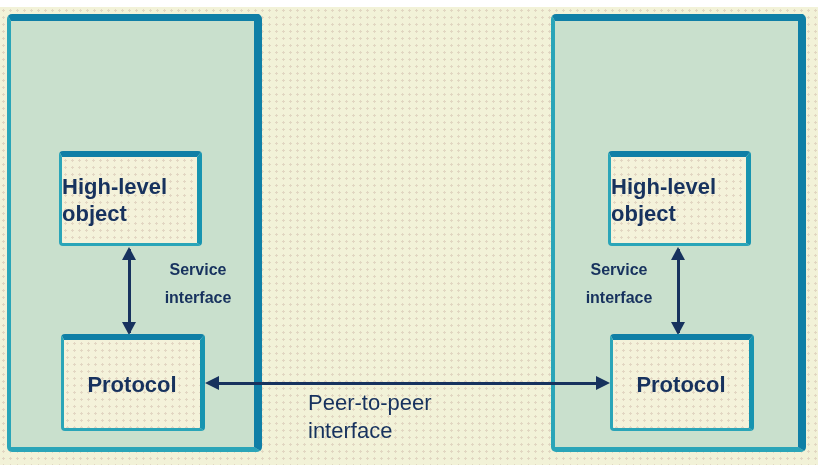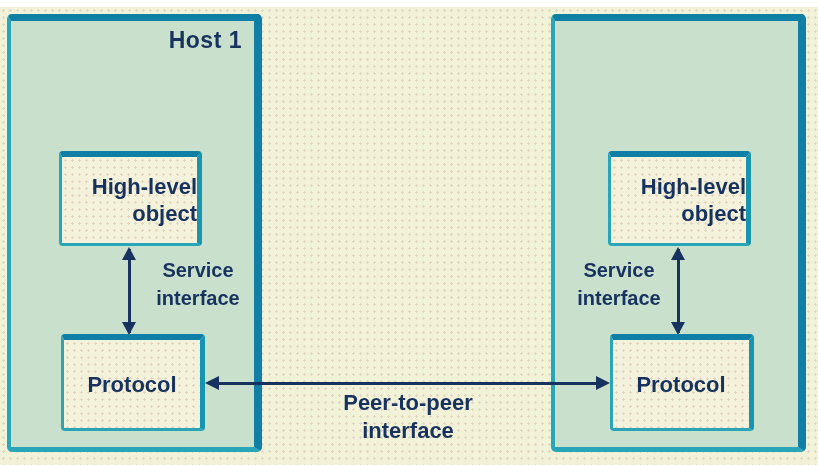--- a/index.html
+++ b/index.html
@@ -36,21 +36,21 @@
   .node {
     position:absolute;
     background-color:#f4f2da;
     background-image: radial-gradient(rgba(185,150,140,0.30) 1px, transparent 1.4px);
     background-size:7px 7px;
     border-style:solid;
     border-color:#0f7fa6 #1794b0 #2aa5b8 #2aa5b8;
     border-width:6px 5px 3px 3px;
     border-radius:4px;
     display:flex; align-items:center; justify-content:center;
-    text-align:right;
+    text-align:left;
     font-size:22px; font-weight:bold; color:#17325e; line-height:27px;
   }
   .host-1 .high-box  { left:48px; top:130px; width:143px; height:95px; }
   .host-1 .proto-box { left:50px; top:313px; width:144px; height:97px; }
   .host-2 .high-box  { left:53px; top:130px; width:143px; height:95px; }
   .host-2 .proto-box { left:55px; top:313px; width:144px; height:97px; }
 
   
   .varrow {
     position:absolute; top:228px; width:3px; height:84px; background:#17325e;
@@ -59,48 +59,47 @@
   .host-2 .varrow { left:122px; }
   .ah-up, .ah-down {
     position:absolute; left:-6px; width:0; height:0;
     border-left:7px solid transparent; border-right:7px solid transparent;
   }
   .ah-up   { top:-2px;    border-bottom:13px solid #17325e; }
   .ah-down { bottom:-2px; border-top:13px solid #17325e; }
 
   .svc-label {
     position:absolute; text-align:center;
-    font-size:20px; font-weight:bold; color:#17325e; line-height:28px;
+    font-size:16px; font-weight:bold; color:#17325e; line-height:28px;
   }
   .host-1 .svc-label { left:129px; top:235px; width:116px; }
   .host-2 .svc-label { left:10px;  top:235px; width:108px; }
 
   
   .harrow { position:absolute; left:205px; top:376px; width:405px; height:15px; }
   .harrow .line { position:absolute; left:8px; right:8px; top:6px; height:3px; background:#17325e; }
   .ah-left, .ah-right {
     position:absolute; top:0; width:0; height:0;
     border-top:7px solid transparent; border-bottom:7px solid transparent;
   }
   .ah-left  { left:0;  border-right:14px solid #17325e; }
   .ah-right { right:0; border-left:14px solid #17325e; }
 
   .peer-label {
     position:absolute; left:308px; top:389px; width:200px;
-    text-align:center; font-size:22px; font-weight:bold; color:#17325e; line-height:28px;
+    text-align:left; font-size:22px; font-weight:normal; color:#17325e; line-height:28px;
   }
 </style>
 </head>
 <body>
 
 <div class="canvas">
   <div class="top-strip"></div>
 
   <div class="host host-1">
-    <div class="host-label">Host 1</div>
 
     <div class="node high-box">
       <span>High-level object</span>
     </div>
 
     <div class="varrow">
       <div class="ah-up"></div>
       <div class="ah-down"></div>
     </div>
 

